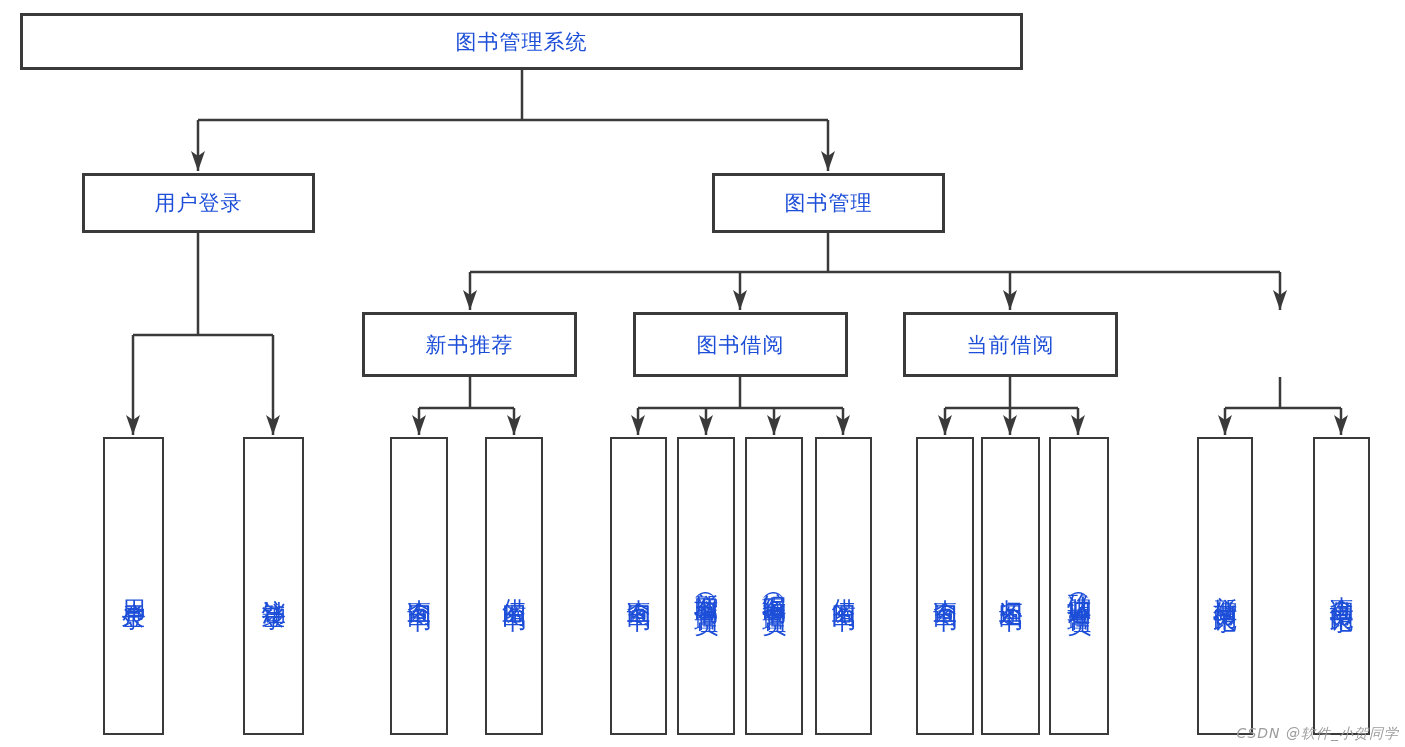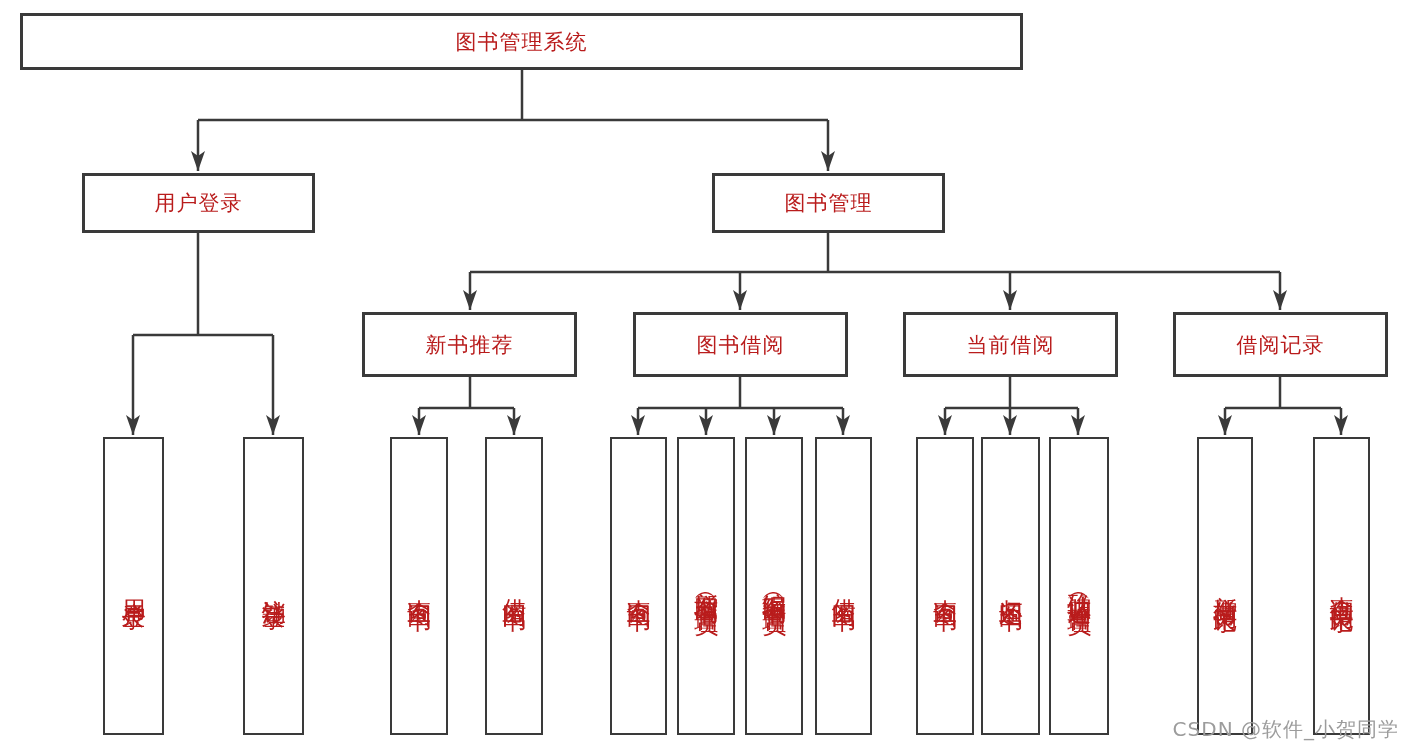--- a/index.html
+++ b/index.html
@@ -23,43 +23,44 @@
     height: 747px;
   }
   .node {
     position: absolute;
     box-sizing: border-box;
     background: #ffffff;
     border: 3px solid #3a3a3a;
     display: flex;
     align-items: center;
     justify-content: center;
-    color: #b91c1c;
+    color: #1d4ed8;
     font-size: 21px;
     letter-spacing: 1px;
     z-index: 2;
   }
   .node.vert {
     border-width: 2.5px;
     writing-mode: vertical-rl;
     text-orientation: mixed;
     font-size: 24px;
     letter-spacing: 3px;
     line-height: 1.1;
     text-align: center;
   }
   .watermark {
     position: absolute;
     right: 6px;
     bottom: 4px;
     color: #9c9c9c;
-    font-size: 20px;
+    font-size: 14px;
     letter-spacing: 1px;
     z-index: 3;
     white-space: nowrap;
+    font-style: italic;
   }
 </style>
 </head>
 <body>
 
 <div class="canvas">
 
   <svg class="connectors" width="1405" height="747" viewBox="0 0 1405 747" xmlns="http://www.w3.org/2000/svg">
     <defs>
       <marker id="arrow" markerUnits="userSpaceOnUse" markerWidth="24" markerHeight="18" refX="21" refY="8" orient="auto">
@@ -111,21 +112,20 @@
   </svg>
 
   <div class="node" style="left:20px; top:13px; width:1003px; height:57px;">图书管理系统</div>
 
   <div class="node" style="left:82px; top:173px; width:233px; height:60px;">用户登录</div>
   <div class="node" style="left:362px; top:312px; width:215px; height:65px;">新书推荐</div>
 
   <div class="node" style="left:712px; top:173px; width:233px; height:60px;">图书管理</div>
   <div class="node" style="left:903px; top:312px; width:215px; height:65px;">当前借阅</div>
   <div class="node" style="left:633px; top:312px; width:215px; height:65px;">图书借阅</div>
-  <div class="node" style="left:1173px; top:312px; width:215px; height:65px;">借阅记录</div>
 
   <div class="node vert" style="left:103px; top:437px; width:61px; height:298px;">用户登录</div>
   <div class="node vert" style="left:243px; top:437px; width:61px; height:298px;">注销登录</div>
 
   <div class="node vert" style="left:390px; top:437px; width:58px; height:298px;">查询图书</div>
   <div class="node vert" style="left:485px; top:437px; width:58px; height:298px;">借阅图书</div>
 
   <div class="node vert" style="left:610px; top:437px; width:57px; height:298px;">查询图书</div>
   <div class="node vert" style="left:677px; top:437px; width:58px; height:298px;">新增图书（管理员）</div>
   <div class="node vert" style="left:745px; top:437px; width:58px; height:298px;">编辑图书（管理员）</div>

